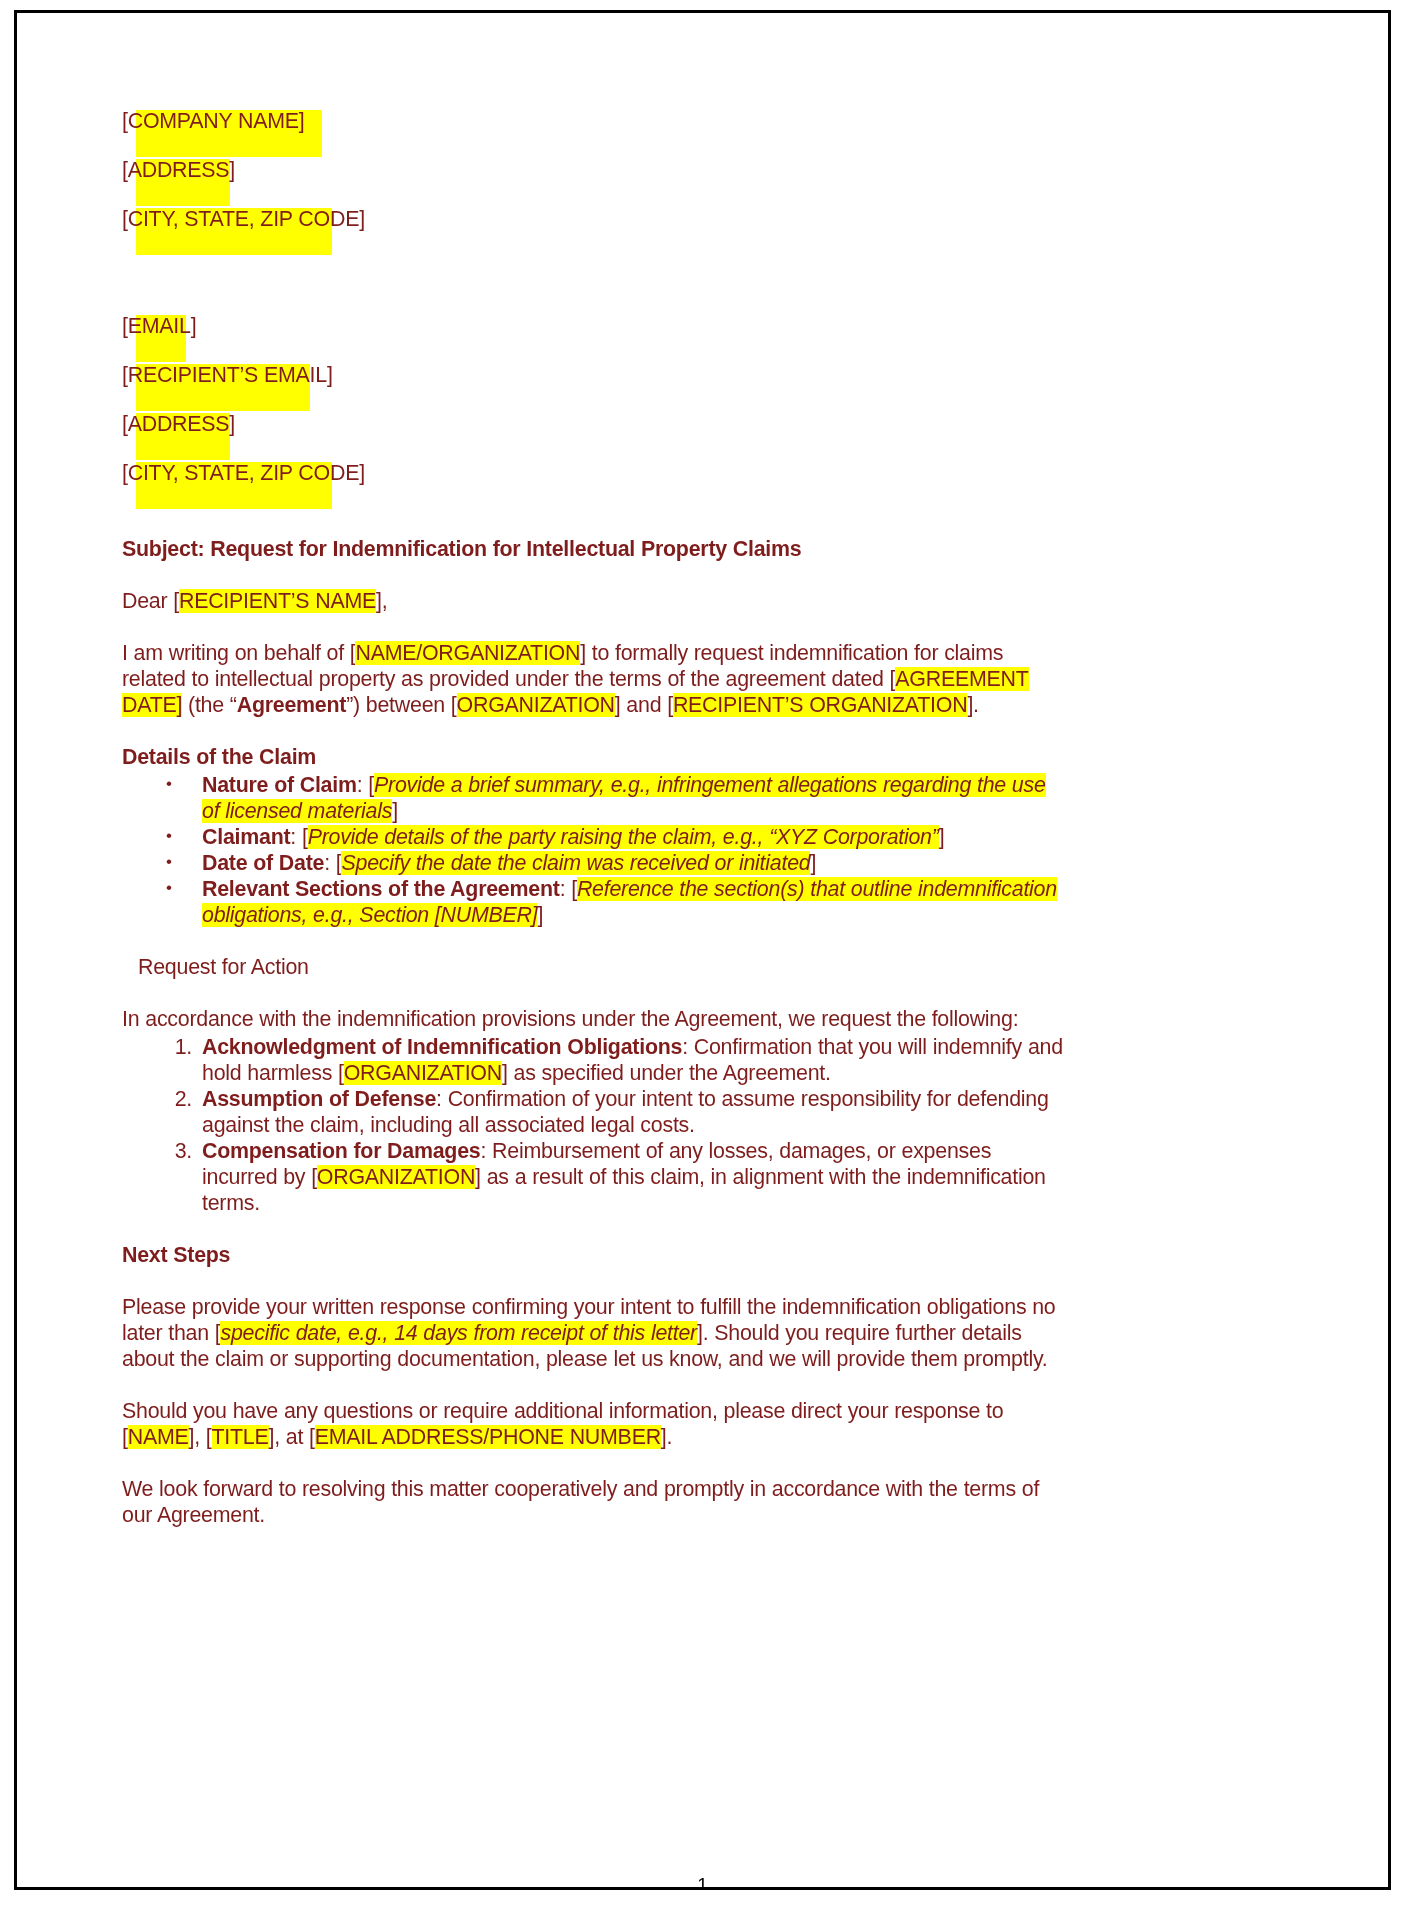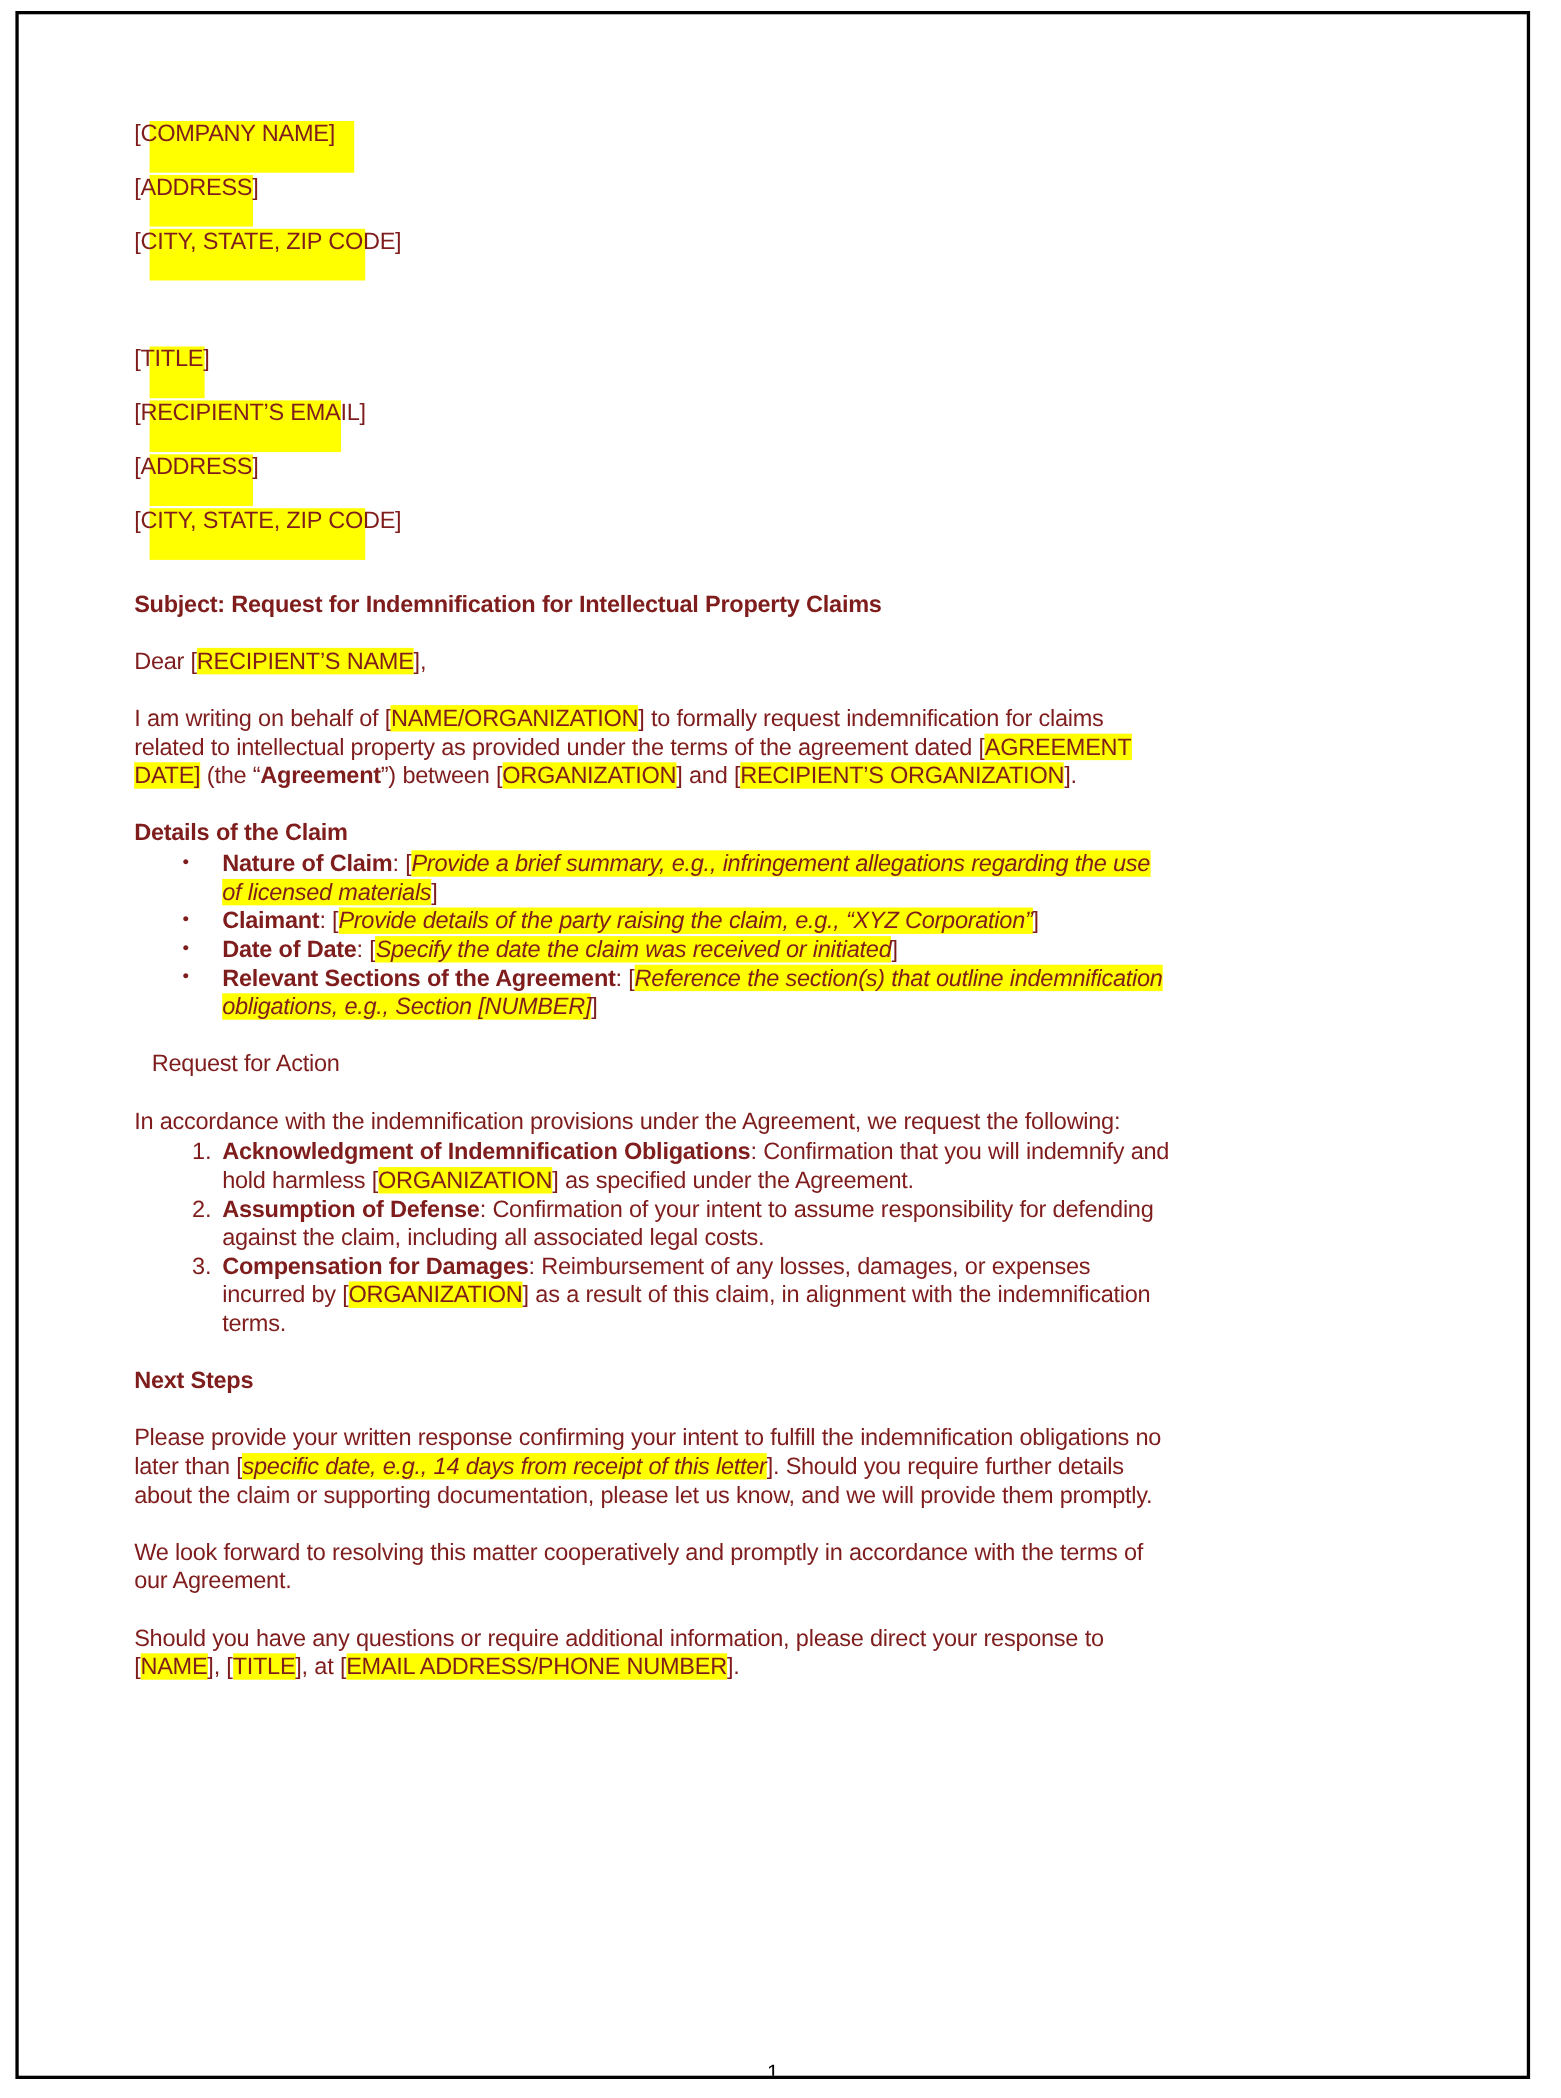--- a/index.html
+++ b/index.html
@@ -135,21 +135,21 @@
       </div>
 
     </div>
 
     <div class="gap-block"></div>
 
     <div>
 
       <div class="addr">
         <span class="swatch" style="left:14px; top:2px; width:50px; height:47px;"></span>
-        <span class="txt">[TITLE]</span>
+        <span class="txt">[EMAIL]</span>
       </div>
 
       <div class="addr">
         <span class="swatch" style="left:14px; top:2px; width:174px; height:47px;"></span>
         <span class="txt">[RECIPIENT’S EMAIL]</span>
       </div>
 
       <div class="addr">
         <span class="swatch" style="left:14px; top:2px; width:94px; height:47px;"></span>
         <span class="txt">[ADDRESS]</span>
@@ -204,20 +204,20 @@
         <span class="mark">3.</span><span class="bold">Compensation for Damages</span><span>: Reimbursement of any losses, damages, or expenses incurred by [</span><span class="hl">ORGANIZATION</span><span>] as a result of this claim, in alignment with the indemnification terms.</span>
       </li>
     </ol>
 
     <div style="height:26px"></div>
 
     <p class="p bold">Next Steps</p>
 
     <p class="p"><span>Please provide your written response confirming your intent to fulfill the indemnification obligations no later than [</span><span class="hl ital">specific date, e.g., 14 days from receipt of this letter</span><span>]. Should you require further details about the claim or supporting documentation, please let us know, and we will provide them promptly.</span></p>
 
+    <p class="p"><span>Should you have any questions or require additional information, please direct your response to [</span><span class="hl">NAME</span><span>], [</span><span class="hl">TITLE</span><span>], at [</span><span class="hl">EMAIL ADDRESS/PHONE NUMBER</span><span>].</span></p>
+
     <p class="p">We look forward to resolving this matter cooperatively and promptly in accordance with the terms of our Agreement.</p>
-
-    <p class="p"><span>Should you have any questions or require additional information, please direct your response to [</span><span class="hl">NAME</span><span>], [</span><span class="hl">TITLE</span><span>], at [</span><span class="hl">EMAIL ADDRESS/PHONE NUMBER</span><span>].</span></p>
 
   </div>
 
   <div id="pagenum">1</div>
 </div>
 
 </body></html>

